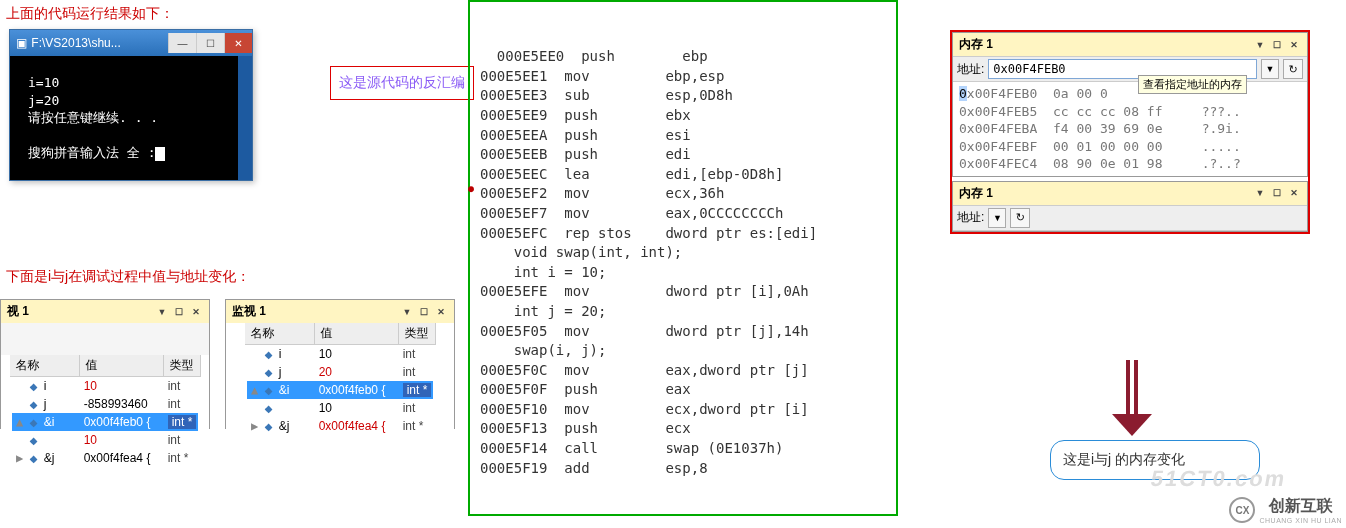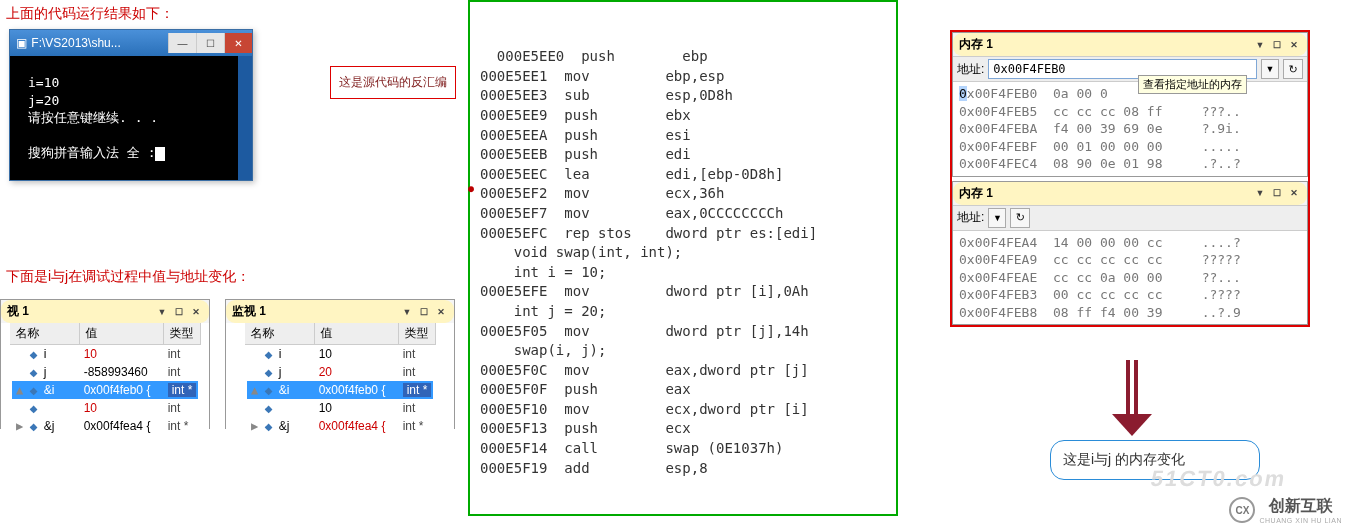--- a/index.html
+++ b/index.html
@@ -46,22 +46,22 @@
     position: relative;
   }
   .console-right-strip {
     position:absolute; right:0; top:0; bottom:0; width:14px; background:#1d5aa0;
   }
   .console-caret { display:inline-block; width:10px; height:14px; background:#fff; vertical-align:middle; }
   
   .callout-box {
     position:absolute;
     border:1.5px solid #d00;
-    color:#7f1d1d;
-    font-size:12px;
+    color:#8b5cf6;
+    font-size:14px;
     padding:7px 8px;
   }
   
   .disasm {
     position:absolute;
     left:468px; top:0;
     width:430px; height:516px;
     border:2.5px solid #0a0;
     font-family: Consolas, monospace;
     font-size:14px;
@@ -75,21 +75,21 @@
   .vs-panel {
     position:absolute;
     border:1px solid #999;
     background:#f5f5f5;
     display:flex; flex-direction:column;
   }
   .vs-panel .panel-title {
     background:#fff5c2;
     padding:3px 6px;
     display:flex; align-items:center;
-    font-size:12px; font-weight:bold;border-radius:9px;
+    font-size:12px; font-weight:bold;
   }
   .vs-panel .panel-title .spacer{flex:1;}
   .vs-panel .panel-title .wicon{
     width:14px;height:12px; margin-left:3px;
     display:inline-flex;align-items:center;justify-content:center;
     font-size:9px; color:#444;
   }
   .addr-row {
     display:flex; align-items:center; gap:4px;
     background:#eee; padding:2px 4px;
@@ -194,21 +194,21 @@
 000E5F05  mov         dword ptr [j],14h
     swap(i, j);
 000E5F0C  mov         eax,dword ptr [j]
 000E5F0F  push        eax
 000E5F10  mov         ecx,dword ptr [i]
 000E5F13  push        ecx
 000E5F14  call        swap (0E1037h)
 000E5F19  add         esp,8</span>
 </div>
 
-<div class="vs-panel" style="left:0;top:299px;width:210px;height:130px;">
+<div class="vs-panel" style="left:0;top:299px;width:210px;height:130px;gap:32px;">
   <div class="panel-title">
     <span>视 1</span>
       <span class="spacer"></span>
     <span class="wicon">▼</span>
     <span class="wicon">☐</span>
     <span class="wicon">✕</span>
   </div>
   <div class="watch-body">
     <div class="watch-hdr">
       <div class="wc1">名称</div>
@@ -337,25 +337,20 @@
         <span class="spacer"></span>
       <span class="wicon">▼</span>
       <span class="wicon">☐</span>
       <span class="wicon">✕</span>
     </div>
     <div class="addr-row">
       <span>地址:</span>
       <div class="dd">▼</div>
       <div class="refresh">↻</div>
     </div>
-    <div class="mem-body" id="mem2-body">0x00F4FEA4  14 00 00 00 cc     ....?
-0x00F4FEA9  cc cc cc cc cc     ?????
-0x00F4FEAE  cc cc 0a 00 00     ??...
-0x00F4FEB3  00 cc cc cc cc     .????
-0x00F4FEB8  08 ff f4 00 39     ..?.9</div>
   </div>
 </div>
 
 <div class="down-arrow" style="left:1126px;top:360px;">
   <div class="shaft"></div>
     <div class="head"></div>
 </div>
 
 <div class="blue-call" style="left:1050px;top:440px;width:210px;border-radius:14px;">
   <span>这是i与j 的内存变化</span>

